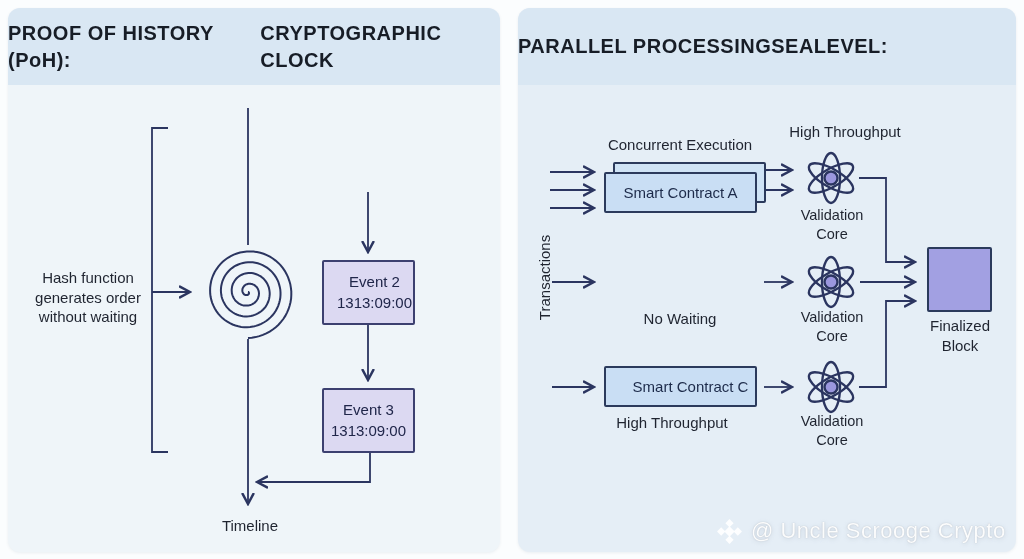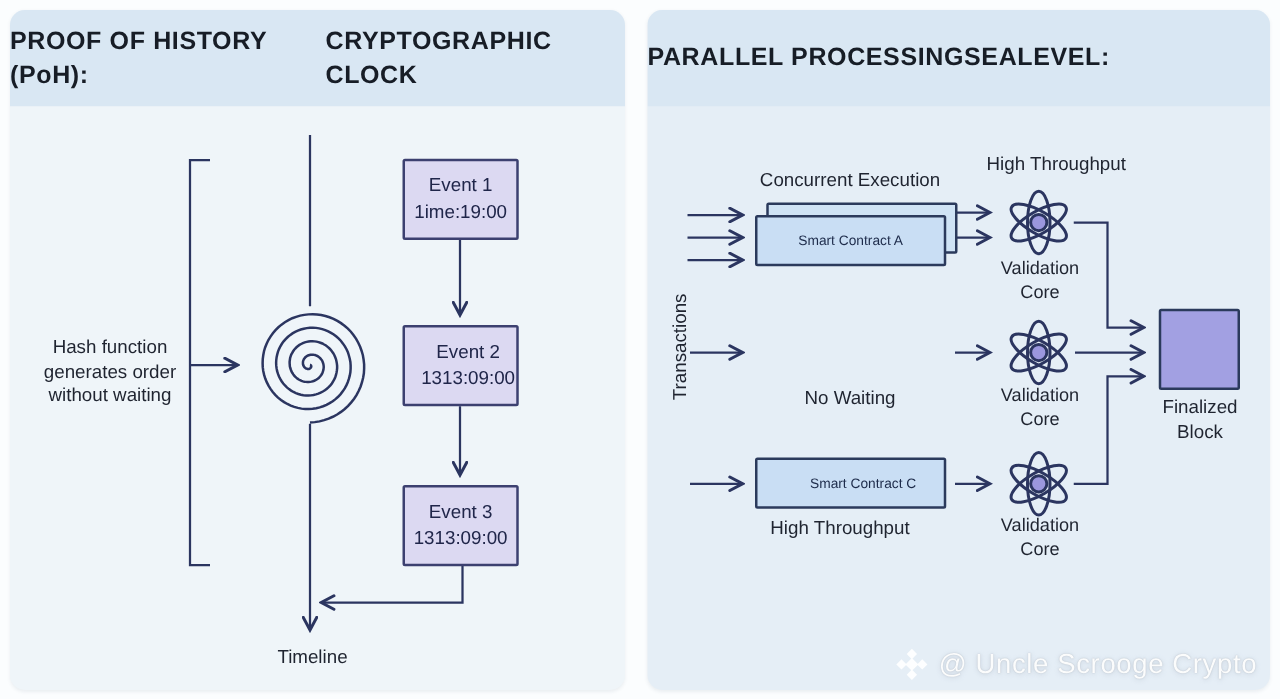--- a/index.html
+++ b/index.html
@@ -15,21 +15,21 @@
     display:flex;align-items:center;}
   .title-line{font-size:20px;font-weight:bold;color:#171d26;letter-spacing:.5px;line-height:1.35;}
   svg.layer{position:absolute;left:0;top:0;}
   .lbl{position:absolute;color:#1f2430;font-size:15px;line-height:1.3;text-align:center;}
   .lbl-sm{font-size:14.5px;}
   .node{position:absolute;display:flex;flex-direction:column;align-items:center;justify-content:center;
         border:2px solid #3c4070;border-radius:2px;text-align:center;box-sizing:border-box;}
   .event-box{width:93px;height:65px;background:#dcd9f2;color:#20264a;font-size:15px;line-height:1.35;}
   .contract-shadow{position:absolute;width:153px;height:41px;background:#cfe3f5;
         border:2px solid #2b3a5c;border-radius:2px;box-sizing:border-box;}
-  .contract-box{width:153px;height:41px;background:#c9def4;border-color:#2b3a5c;color:#1d2b4a;font-size:11px;}
+  .contract-box{width:153px;height:41px;background:#c9def4;border-color:#2b3a5c;color:#1d2b4a;font-size:15px;}
   .finalized-block{position:absolute;width:65px;height:65px;background:#a2a0e2;
         border:2px solid #2b3a5c;border-radius:2px;box-sizing:border-box;}
   .vert-label{position:absolute;transform:rotate(-90deg);transform-origin:center;
         color:#1f2430;font-size:15px;text-align:center;white-space:nowrap;}
   #watermark{position:absolute;left:716px;top:514px;height:34px;display:flex;align-items:center;gap:8px;
         color:rgba(255,255,255,0.95);font-size:22px;letter-spacing:.5px;
         text-shadow:0 0 1px rgba(140,150,160,.6),0 1px 4px rgba(170,180,195,.45);z-index:9;}
 </style>
 </head>
 <body>
@@ -57,24 +57,20 @@
       <path d="M362,444 L362,474 L249,474" marker-end="url(#arwL)"></path>
     </g>
   </svg>
 
   <div class="lbl" style="left:14px;top:260px;width:132px;">
     <div>Hash function</div>
     <div>generates order</div>
     <div>without waiting</div>
   </div>
 
-  <div class="node event-box" style="left:314px;top:119px;">
-    <div>Event 1</div>
-    <div>1ime:19:00</div>
-  </div>
   <div class="node event-box" style="left:314px;top:252px;padding-left:12px;">
     <div>Event 2</div>
     <div>1313:09:00</div>
   </div>
   <div class="node event-box" style="left:314px;top:380px;">
     <div>Event 3</div>
     <div>1313:09:00</div>
   </div>
 
   <div class="lbl" style="left:192px;top:508px;width:100px;">Timeline</div>

